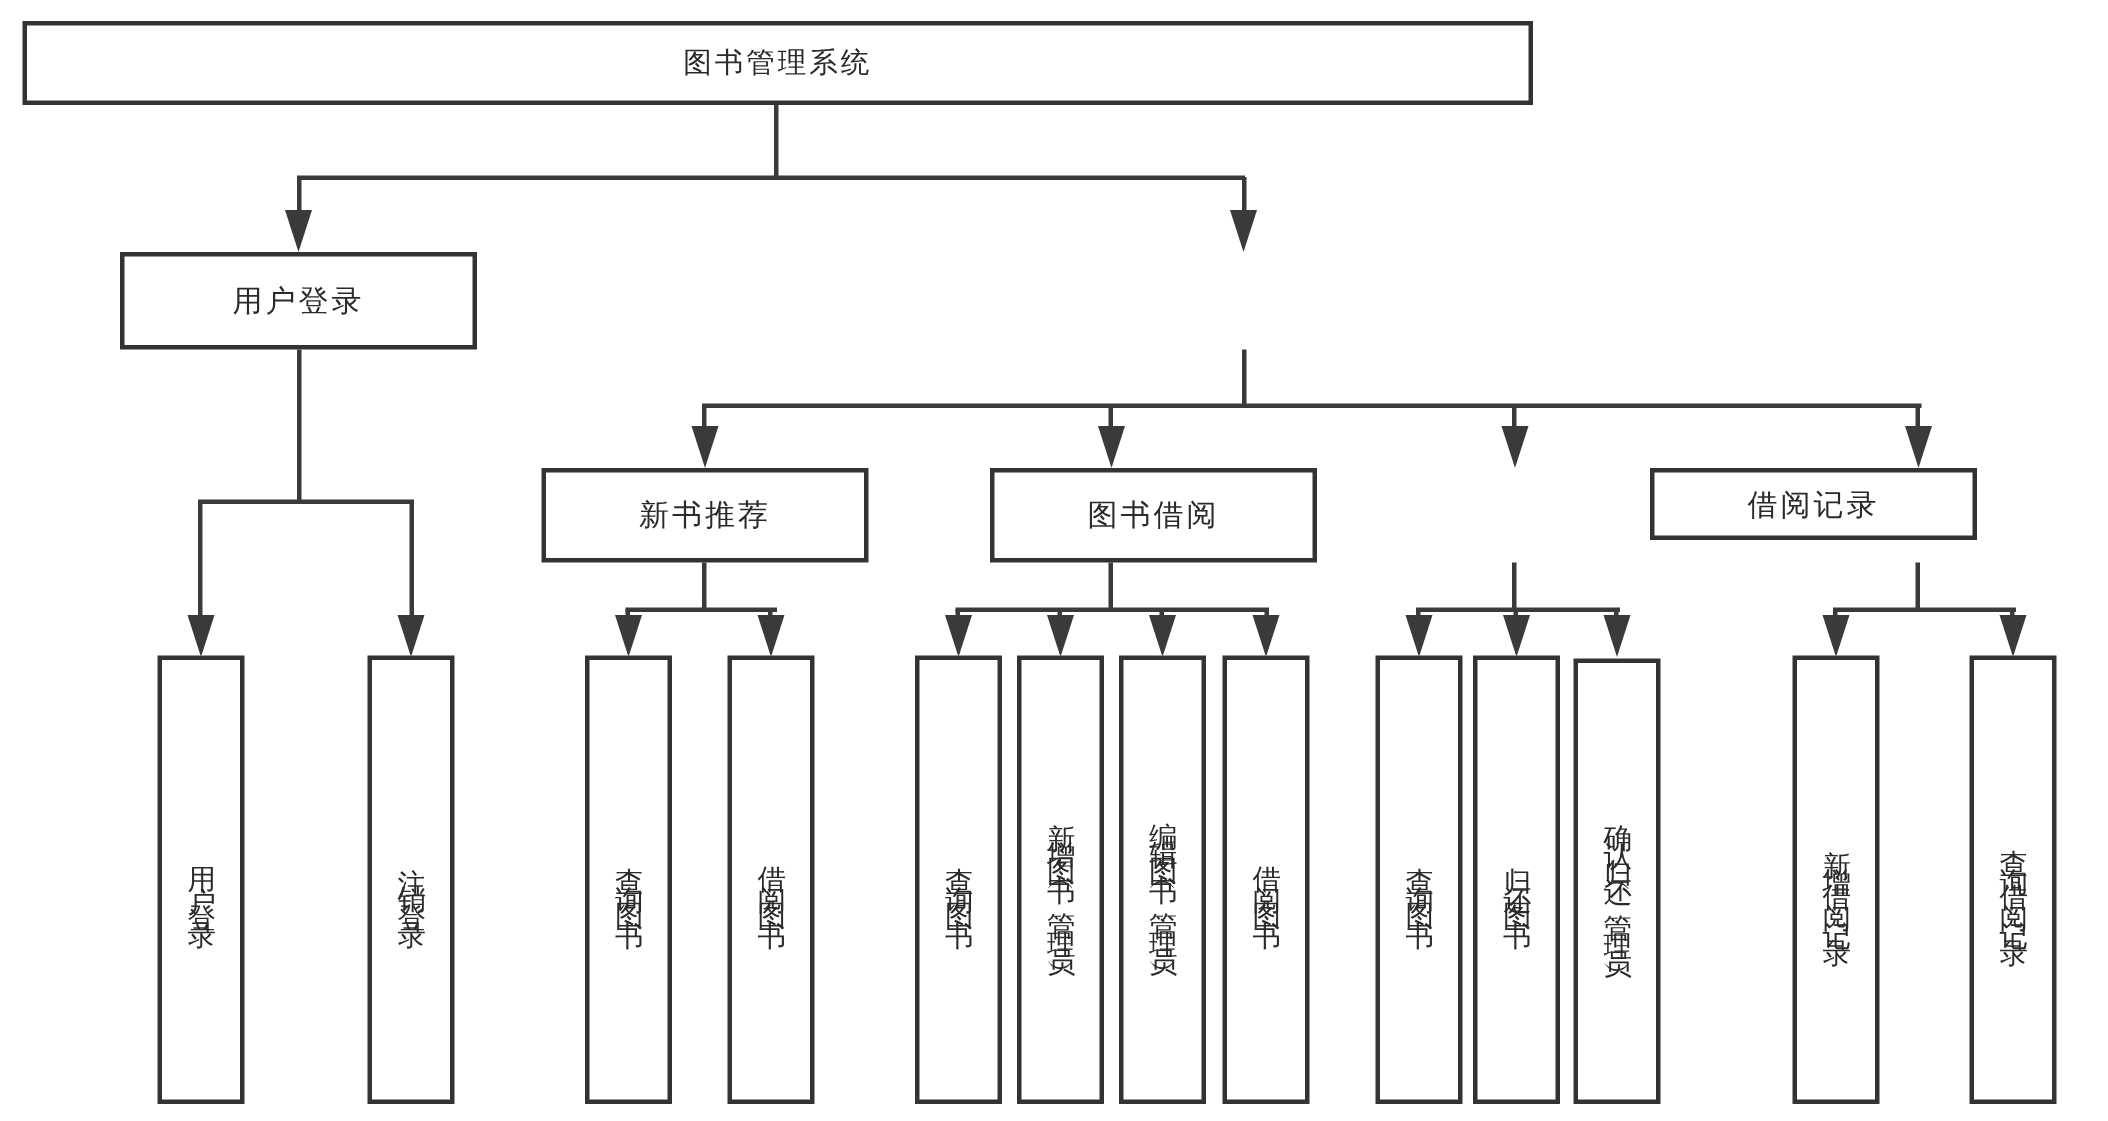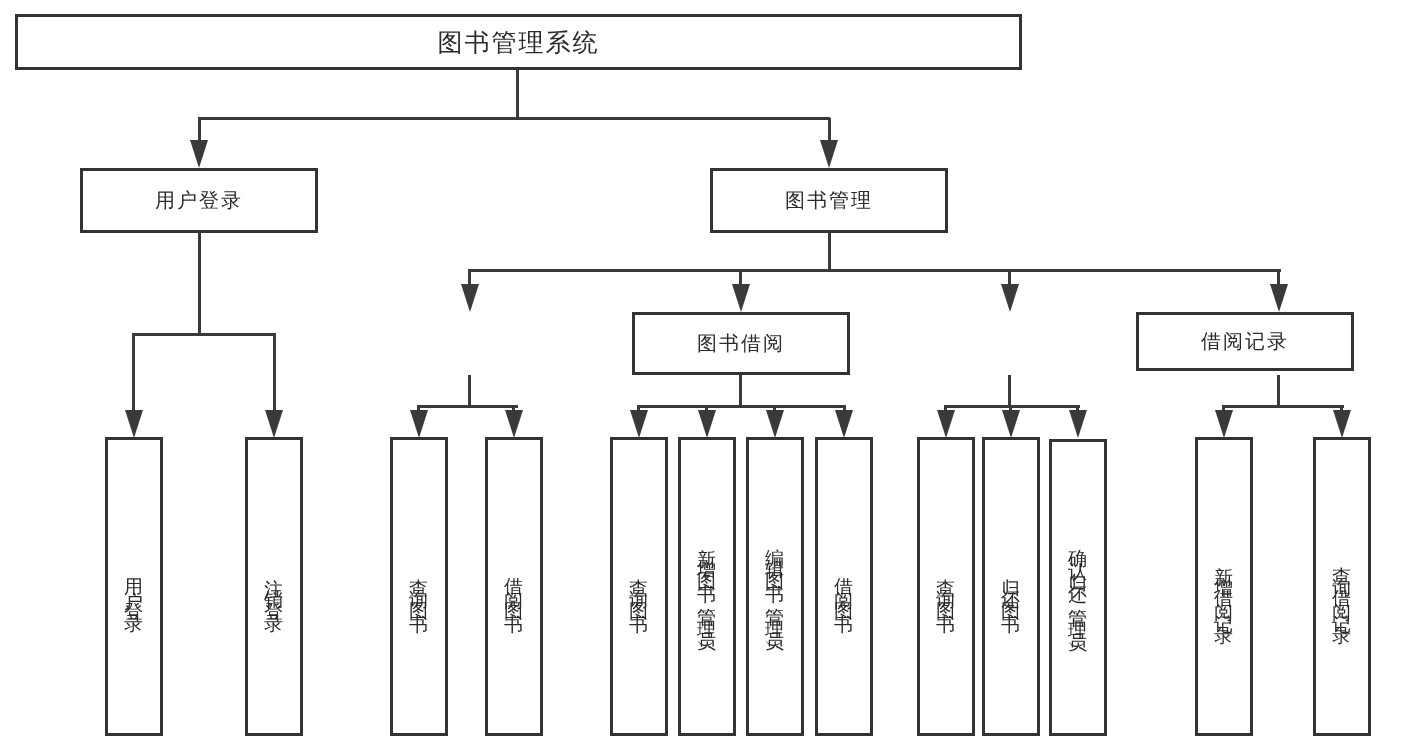--- a/index.html
+++ b/index.html
@@ -20,21 +20,21 @@
   .box {
     position: absolute;
     box-sizing: border-box;
     border: 3px solid #333333;
     background: #ffffff;
     display: flex;
     align-items: center;
     justify-content: center;
   }
   .hbox { font-size: 20px; letter-spacing: 2px; white-space: nowrap; }
-  .topbox { font-size: 25px; }
+  .topbox { font-size: 19px; }
   .vbox span {
     writing-mode: vertical-lr;
     text-orientation: mixed;
     font-size: 19px;
     letter-spacing: 12px;
     line-height: 1;
     white-space: nowrap;
   }
   
   .vline {
@@ -78,46 +78,46 @@
   <div class="vline" style="left:516px; top:70px; height:49px;"></div>
   <div class="hline" style="left:198px; top:117px; width:632px;"></div>
   <div class="vline" style="left:198px; top:118px; height:26px;"></div>
   <div class="arrow" style="left:190px; top:140px;"></div>
   <div class="vline" style="left:828px; top:118px; height:26px;"></div>
   <div class="arrow" style="left:820px; top:140px;"></div>
 
   <div class="box hbox" style="left:80px; top:168px; width:238px; height:65px;">
     <span>用户登录</span>
   </div>
-  <div class="box hbox" style="left:710px; top:168px; width:238px; height:65px;">
-    <span>图书管理</span>
-  </div>
 
   <div class="vline" style="left:198px; top:233px; height:102px;"></div>
   <div class="hline" style="left:132px; top:333px; width:144px;"></div>
   <div class="vline" style="left:132px; top:334px; height:78px;"></div>
   <div class="arrow" style="left:125px; top:410px;"></div>
   <div class="vline" style="left:273px; top:334px; height:78px;"></div>
   <div class="arrow" style="left:265px; top:410px;"></div>
 
   <div class="vline" style="left:828px; top:233px; height:38px;"></div>
   <div class="hline" style="left:468px; top:269px; width:813px;"></div>
   <div class="vline" style="left:468px;  top:270px; height:18px;"></div>
   <div class="arrow" style="left:461px;  top:284px;"></div>
   <div class="vline" style="left:739px;  top:270px; height:18px;"></div>
   <div class="arrow" style="left:732px;  top:284px;"></div>
   <div class="vline" style="left:1008px; top:270px; height:18px;"></div>
   <div class="arrow" style="left:1001px; top:284px;"></div>
   <div class="vline" style="left:1277px; top:270px; height:18px;"></div>
   <div class="arrow" style="left:1270px; top:284px;"></div>
 
-  <div class="box hbox" style="left:632px; top:312px; width:218px; height:63px;">
+  <div class="box hbox" style="left:361px; top:312px; width:218px; height:63px;">
+    <span>新书推荐</span>
+  </div>
+  <div class="box hbox" style="left:660px; top:312px; width:218px; height:63px;">
     <span>图书借阅</span>
   </div>
-  <div class="box hbox" style="left:1136px; top:312px; width:218px; height:59px;text-align:right;">
+  <div class="box hbox" style="left:1100px; top:312px; width:218px; height:48px;text-align:right;">
     <span>借阅记录</span>
   </div>
 
   <div class="vline" style="left:468px; top:375px; height:32px;"></div>
   <div class="hline" style="left:417px; top:405px; width:101px;"></div>
   <div class="vline" style="left:417px; top:406px; height:8px;"></div>
   <div class="arrow" style="left:410px; top:410px;"></div>
   <div class="vline" style="left:512px; top:406px; height:8px;"></div>
   <div class="arrow" style="left:505px; top:410px;"></div>
 

